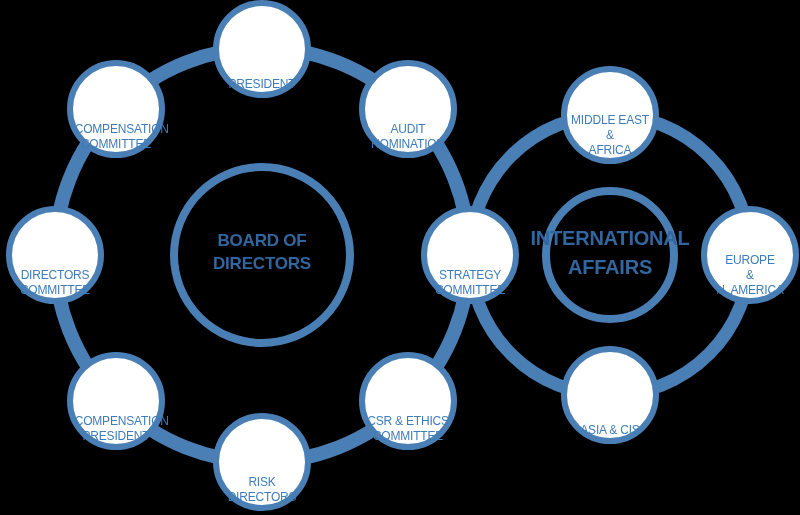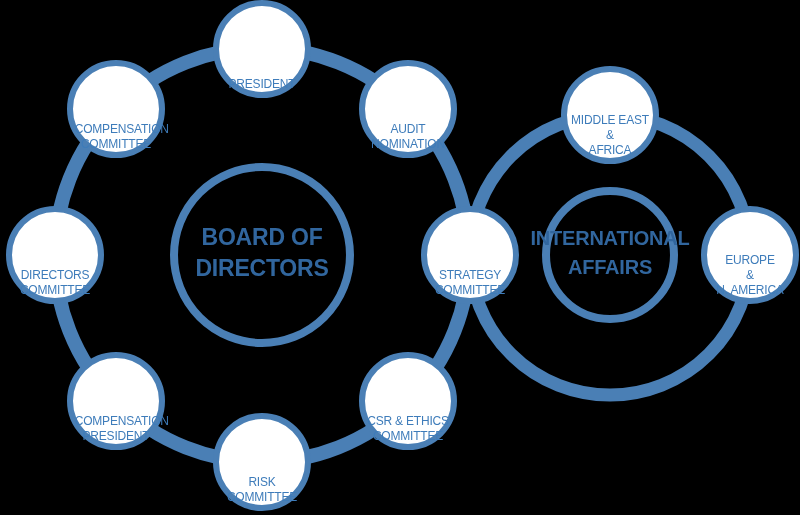--- a/index.html
+++ b/index.html
@@ -43,21 +43,21 @@
   .hub-label {
     position: absolute;
     transform: translate(-50%, -50%);
     white-space: pre-line;
     text-align: center;
     font-weight: bold;
     color: var(--hub-label, #31669e);
     left: var(--cx);
     top: var(--cy);
   }
-  .hub-board { font-size: 23px; line-height: 1.35; letter-spacing: -0.2px; }
+  .hub-board { font-size: 17px; line-height: 1.35; letter-spacing: -0.2px; }
   .hub-intl  { font-size: 20px; line-height: 1.45; letter-spacing: -0.2px; }
 </style>
 </head>
 <body>
 
 <div class="stage">
 
   <svg class="rings" width="800" height="515" viewBox="0 0 800 515" aria-hidden="true">
     <circle class="ring ring-outer-left" cx="262" cy="255" r="207"></circle>
     <circle class="ring ring-outer-right" cx="610" cy="255" r="140"></circle>
@@ -85,21 +85,21 @@
 COMMITTEE</span>
   </div>
 
   <div class="node" style="--cx:408px; --cy:401px">
     <span class="node-label">CSR &amp; ETHICS
 COMMITTEE</span>
   </div>
 
   <div class="node" style="--cx:262px; --cy:462px">
     <span class="node-label">RISK
-COMMITTEE</span>
+DIRECTORS</span>
   </div>
 
   <div class="node" style="--cx:116px; --cy:401px">
     <span class="node-label">COMPENSATION
 PRESIDENT</span>
   </div>
 
   <div class="node" style="--cx:55px; --cy:255px">
     <span class="node-label">DIRECTORS
 COMMITTEE</span>
@@ -115,14 +115,17 @@
 &amp;
 AFRICA</span>
   </div>
 
   <div class="node" style="--cx:750px; --cy:255px">
     <span class="node-label">EUROPE
 &amp;
 N. AMERICA</span>
   </div>
 
+  <div class="node" style="--cx:610px; --cy:395px">
+    <span class="node-label">ASIA &amp; CIS</span>
+  </div>
 
 </div>
 
 </body></html>

